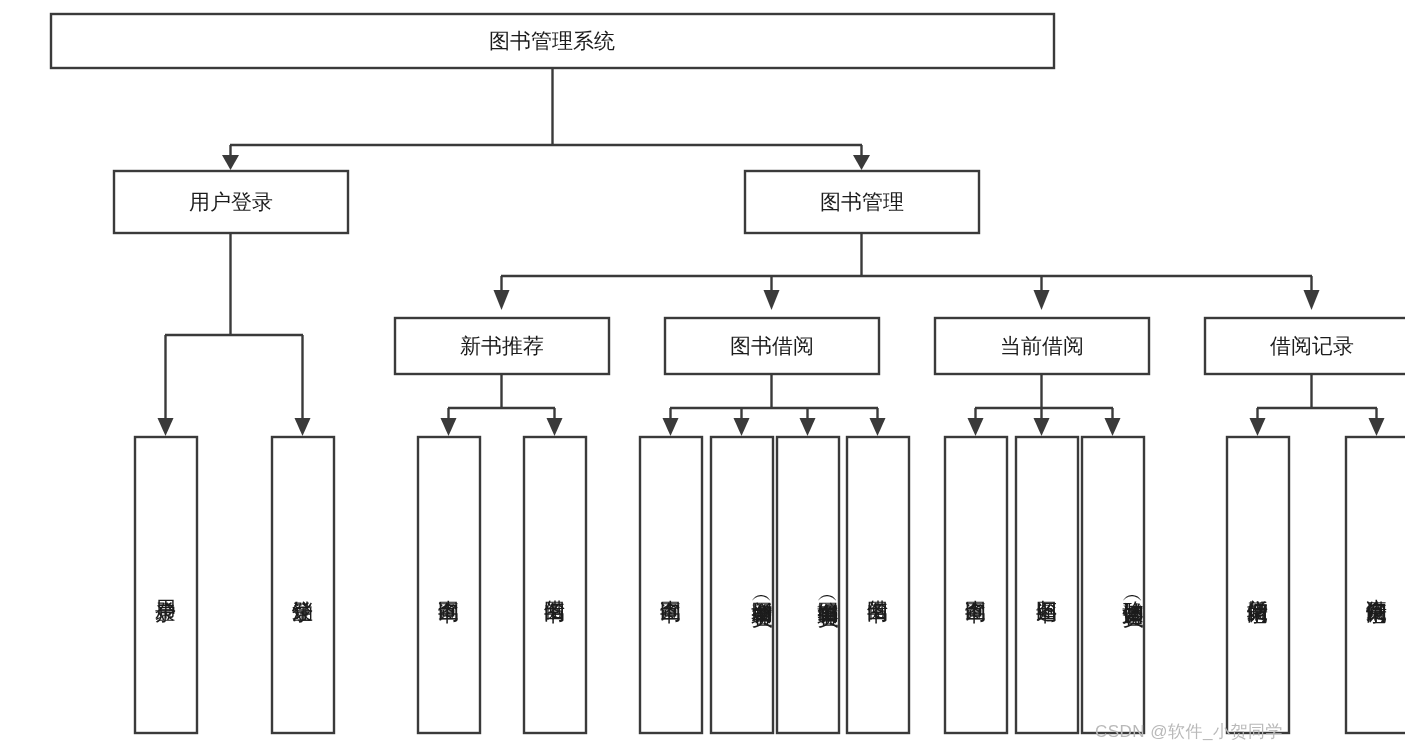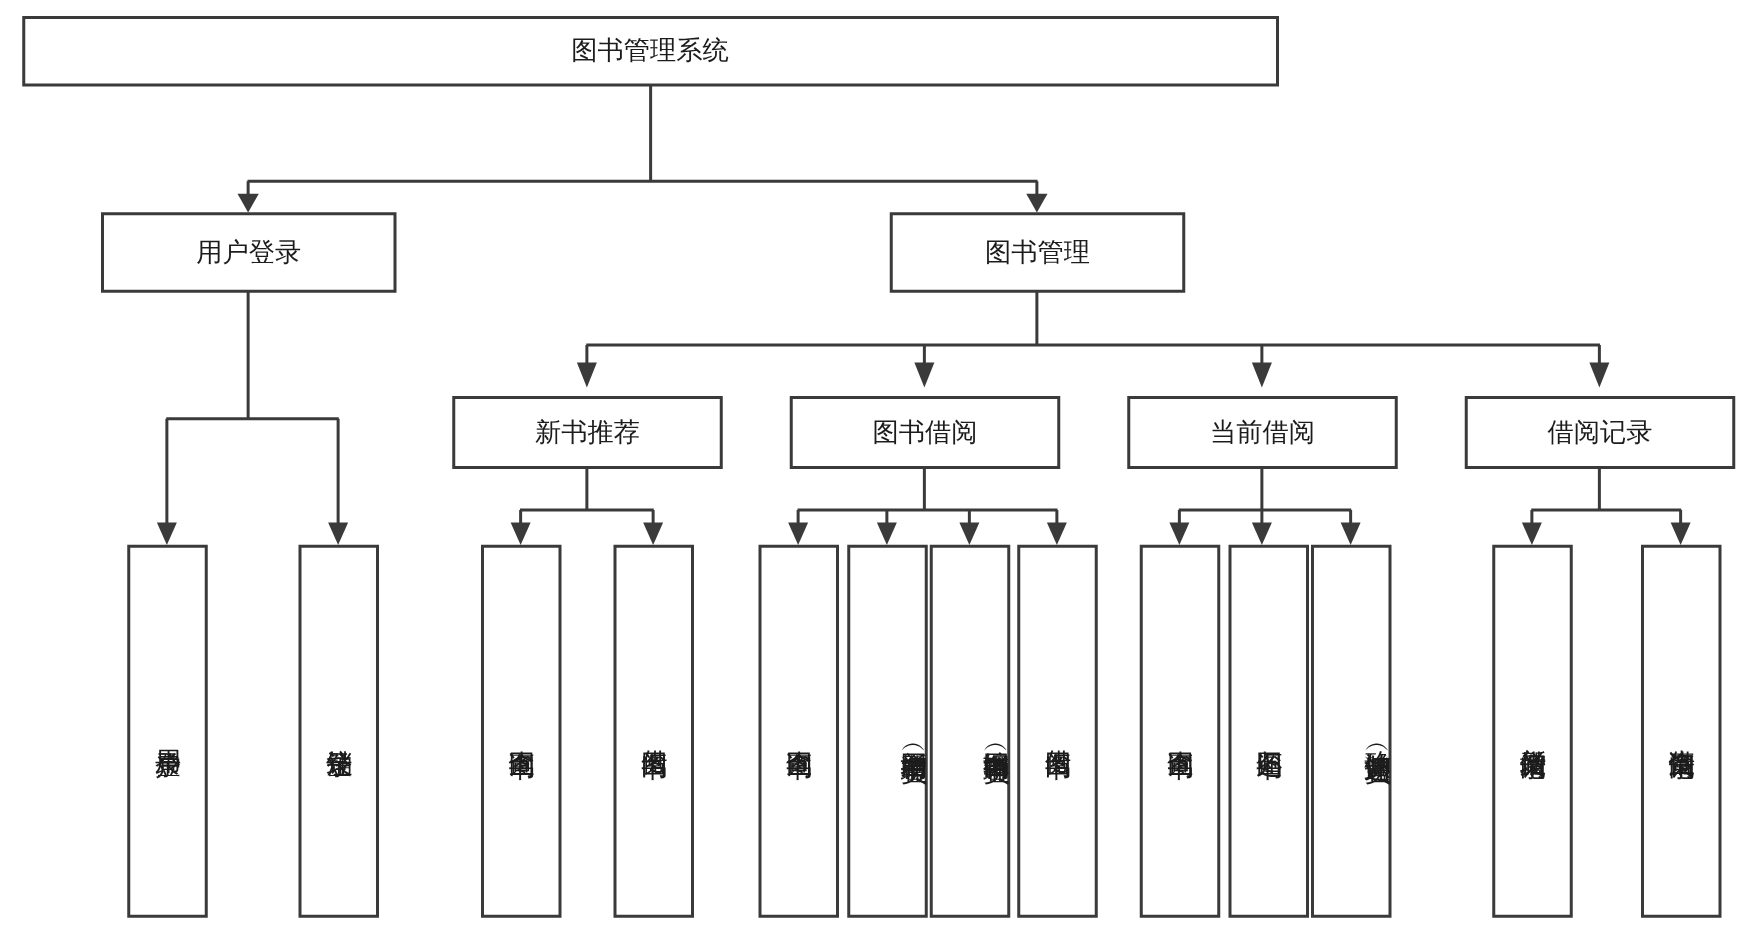--- a/index.html
+++ b/index.html
@@ -11,20 +11,21 @@
     width: 1405px;
     height: 747px;
     font-family: "Liberation Sans", "DejaVu Sans", sans-serif;
     overflow: hidden;
   }
   #diagram-root {
     position: relative;
     width: 1259px;
     height: 747px;
     background: #ffffff;
+    margin-left: 32px;
   }
   svg.diagram-canvas {
     position: absolute;
     top: 0;
     left: 0;
     width: 1405px;
     height: 747px;
   }
   .node-box {
     fill: #ffffff;
@@ -225,13 +226,14 @@
   <div class="leaf-label" style="left:608px; top:437px; width:62px; height:296px;">查询图书</div>
   <div class="leaf-label" style="left:679px; top:437px; width:62px; height:296px; align-items:flex-start; padding-top:6px; box-sizing:border-box;">新增图书（管理员）</div>
   <div class="leaf-label" style="left:745px; top:437px; width:62px; height:296px; align-items:flex-start; padding-top:6px; box-sizing:border-box;">编辑图书（管理员）</div>
   <div class="leaf-label" style="left:815px; top:437px; width:62px; height:296px;">借阅图书</div>
   <div class="leaf-label" style="left:913px; top:437px; width:62px; height:296px;">查询图书</div>
   <div class="leaf-label" style="left:984px; top:437px; width:62px; height:296px;">归还图书</div>
   <div class="leaf-label" style="left:1050px; top:437px; width:62px; height:296px; align-items:flex-start; padding-top:6px; box-sizing:border-box;">确认归还（管理员）</div>
   <div class="leaf-label" style="left:1195px; top:437px; width:62px; height:296px;">新增借阅记录</div>
   <div class="leaf-label" style="left:1314px; top:437px; width:62px; height:296px;">查询借阅记录</div>
 
+  <div id="watermark">CSDN @软件_小贺同学</div>
 </div>
 
 </body></html>

